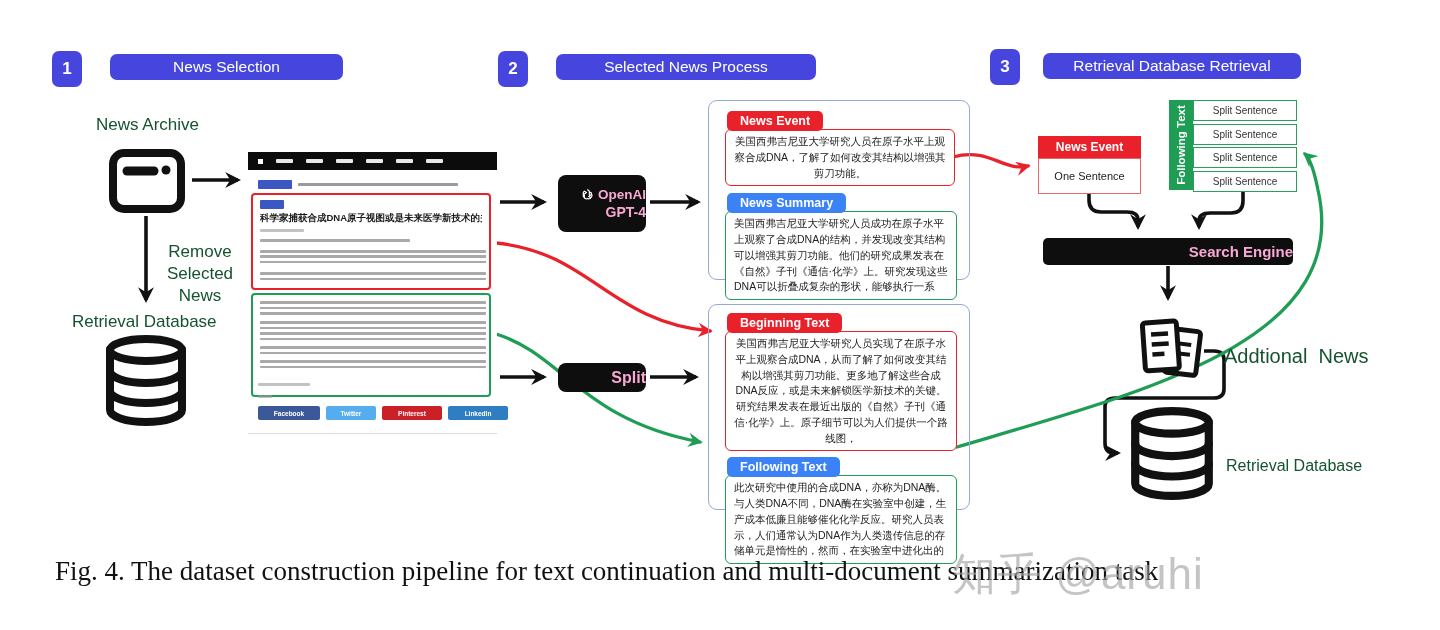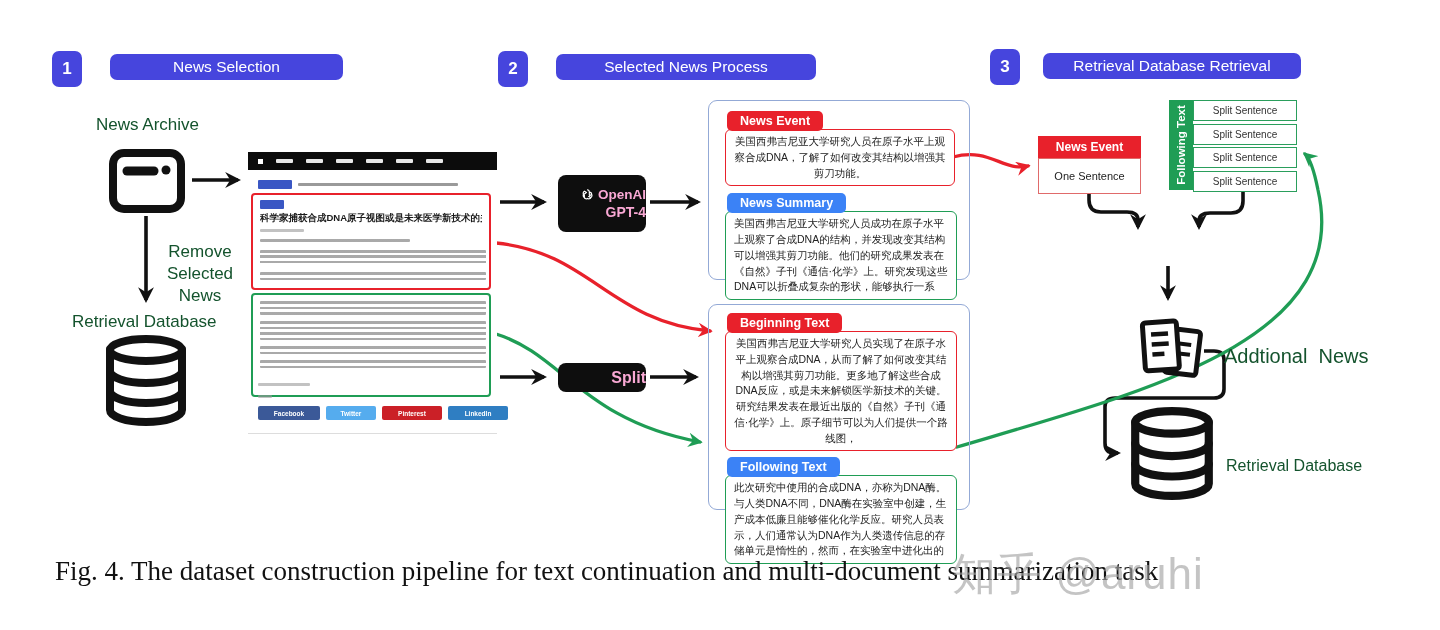--- a/index.html
+++ b/index.html
@@ -214,20 +214,23 @@
   <div class="abs z2" id="ftstrip" style="left:1169px;top:100px;width:24px;height:90px;">
     <span>Following Text</span>
   </div>
   <div class="abs z2" style="left:1193px;top:100px;width:104px;display:flex;flex-direction:column;gap:2.5px;">
     <div class="srow">Split Sentence</div>
     <div class="srow">Split Sentence</div>
     <div class="srow">Split Sentence</div>
     <div class="srow">Split Sentence</div>
   </div>
 
+  <div class="abs z2 blackbox" style="left:1043px;top:238px;width:250px;height:27px;border-radius:5px;">
+    <div style="font-weight:bold;font-size:15px;">Search Engine</div>
+  </div>
 
   <div class="abs z2" style="left:1138px;top:316px;">
     <svg width="66" height="70" viewBox="0 0 66 70">
       <g transform="rotate(7 45 38)">
         <rect x="28" y="14" width="32" height="44" rx="3" fill="#fff" stroke="#111" stroke-width="5"></rect>
         <line x1="36" y1="28" x2="52" y2="28" stroke="#111" stroke-width="4"></line>
         <line x1="36" y1="38" x2="52" y2="38" stroke="#111" stroke-width="4"></line>
       </g>
       <g transform="rotate(-4 22 32)">
         <rect x="6" y="6" width="34" height="48" rx="3" fill="#fff" stroke="#111" stroke-width="5"></rect>

